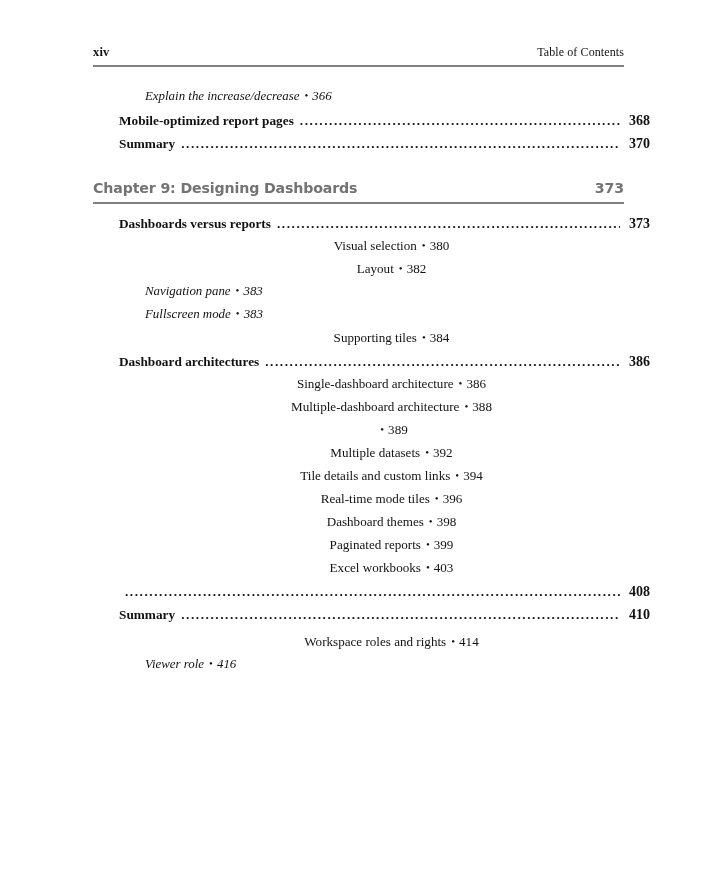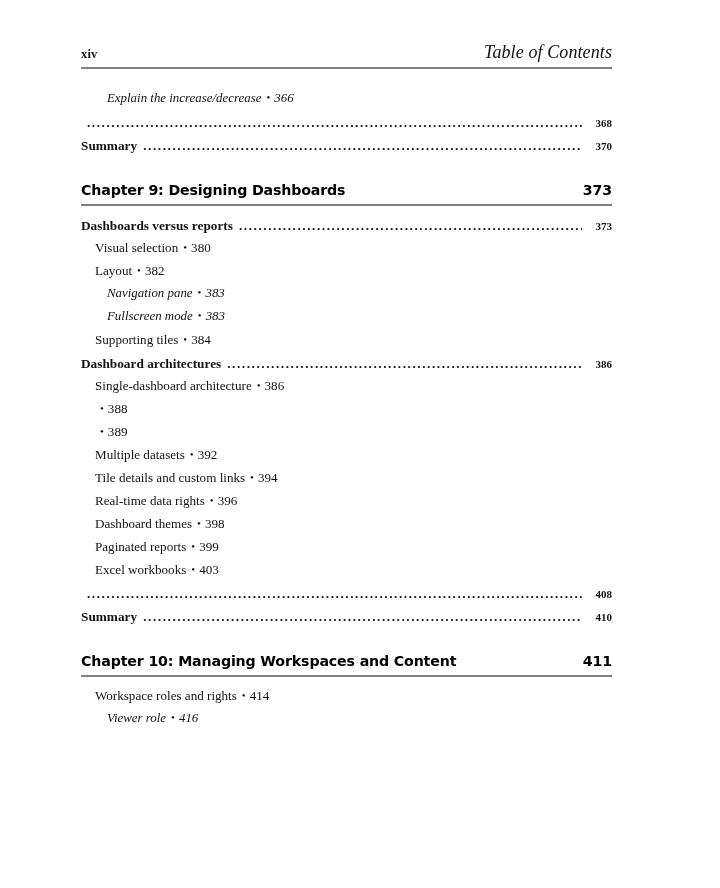--- a/index.html
+++ b/index.html
@@ -18,61 +18,61 @@
   .page {
     position: relative;
     width: 720px;
     height: 888px;
     box-sizing: border-box;
     padding: 0;
   }
 
   .content {
     position: absolute;
-    left: 81px;
+    left: 93px;
     top: 44px;
     width: 531px;
   }
 
   
   .running-head {
     display: flex;
     align-items: baseline;
     justify-content: space-between;
     font-size: 12.5px;
     line-height: 16px;
   }
   .folio {
     font-family: "Liberation Serif", serif;
     font-weight: 700;
     font-size: 12.5px;
     letter-spacing: 0.2px;
   }
   .head-title {
     font-family: "Liberation Serif", serif;
-    font-style: italic;
-    font-size: 18px;
+    font-size: 12px;
     letter-spacing: 0.1px;
   }
   .head-rule {
     margin-top: 5px;
     height: 2px;
     background: #808080;
     width: 100%;
   }
 
   
   .entries { margin-top: 0; }
 
   .entry {
     display: flex;
     align-items: baseline;
     width: 100%;
     box-sizing: border-box;
     white-space: nowrap;
+    margin-left: 26px;
   }
 
   
   .lvl1 {
     font-weight: 700;
     font-size: 13.3px;
     height: 23px;
     padding-left: 0;
   }
   .lvl1 .etitle { flex: 0 0 auto; }
@@ -94,29 +94,30 @@
     position: absolute;
     left: 0;
     bottom: -2px;
     white-space: nowrap;
   }
   .lvl1 .epage {
     flex: 0 0 auto;
     text-align: right;
     min-width: 26px;
     font-weight: 700;
-    font-size: 11px;
+    font-size: 14px;
   }
 
   
   .lvl2 {
     font-weight: 400;
     font-size: 13.1px;
     height: 23px;
     padding-left: 14px;
+    justify-content: center;
   }
   .lvl2 .bullet {
     padding: 0 4px 0 5px;
     font-size: 11px;
     position: relative;
     top: -1.5px;
   }
 
   
   .lvl3 {
@@ -140,21 +141,21 @@
     margin-bottom: 11px;
   }
   .chapter-row {
     display: flex;
     align-items: baseline;
     justify-content: space-between;
     font-family: "DejaVu Sans", sans-serif;
     font-weight: 700;
     font-size: 14.2px;
     letter-spacing: -0.15px;
-    color: #000000;
+    color: #737373;
     padding-bottom: 6px;
   }
   .chapter-title { flex: 0 0 auto; }
   .chapter-page { flex: 0 0 auto; font-size: 14.2px; }
   .chapter-rule {
     height: 2px;
     background: #808080;
     width: 100%;
   }
 
@@ -175,20 +176,21 @@
 
     <div class="spacer-top"></div>
 
     <div class="entries" id="entries">
         <div class="entry lvl3">
           <span class="etitle">Explain the increase/decrease</span>
           <span class="bullet">•</span>
           <span class="epage">366</span>
         </div>
         <div class="entry lvl1">
+          <span class="etitle">Mobile-optimized report pages</span>
           <span class="leader"></span>
           <span class="epage">368</span>
         </div>
         <div class="entry lvl1">
           <span class="etitle">Summary</span>
           <span class="leader"></span>
           <span class="epage">370</span>
         </div>
         <div class="gap-before-chapter"></div>
         <div class="chapter">
@@ -232,39 +234,40 @@
           <span class="etitle">Dashboard architectures</span>
           <span class="leader"></span>
           <span class="epage">386</span>
         </div>
         <div class="entry lvl2">
           <span class="etitle">Single-dashboard architecture</span>
           <span class="bullet">•</span>
           <span class="epage">386</span>
         </div>
         <div class="entry lvl2">
+          <span class="etitle">Multiple-dashboard architecture</span>
           <span class="bullet">•</span>
           <span class="epage">388</span>
         </div>
         <div class="entry lvl2">
           <span class="bullet">•</span>
           <span class="epage">389</span>
         </div>
         <div class="entry lvl2">
           <span class="etitle">Multiple datasets</span>
           <span class="bullet">•</span>
           <span class="epage">392</span>
         </div>
         <div class="entry lvl2">
           <span class="etitle">Tile details and custom links</span>
           <span class="bullet">•</span>
           <span class="epage">394</span>
         </div>
         <div class="entry lvl2">
-          <span class="etitle">Real-time data rights</span>
+          <span class="etitle">Real-time mode tiles</span>
           <span class="bullet">•</span>
           <span class="epage">396</span>
         </div>
         <div class="entry lvl2">
           <span class="etitle">Dashboard themes</span>
           <span class="bullet">•</span>
           <span class="epage">398</span>
         </div>
         <div class="entry lvl2">
           <span class="etitle">Paginated reports</span>
@@ -279,27 +282,20 @@
         <div class="entry lvl1">
           <span class="leader"></span>
           <span class="epage">408</span>
         </div>
         <div class="entry lvl1">
           <span class="etitle">Summary</span>
           <span class="leader"></span>
           <span class="epage">410</span>
         </div>
         <div class="gap-before-chapter"></div>
-        <div class="chapter">
-          <div class="chapter-row">
-            <span class="chapter-title">Chapter 10: Managing Workspaces and Content</span>
-            <span class="chapter-page">411</span>
-          </div>
-          <div class="chapter-rule"></div>
-        </div>
         <div class="entry lvl2">
           <span class="etitle">Workspace roles and rights</span>
           <span class="bullet">•</span>
           <span class="epage">414</span>
         </div>
         <div class="entry lvl3">
           <span class="etitle">Viewer role</span>
           <span class="bullet">•</span>
           <span class="epage">416</span>
         </div>

